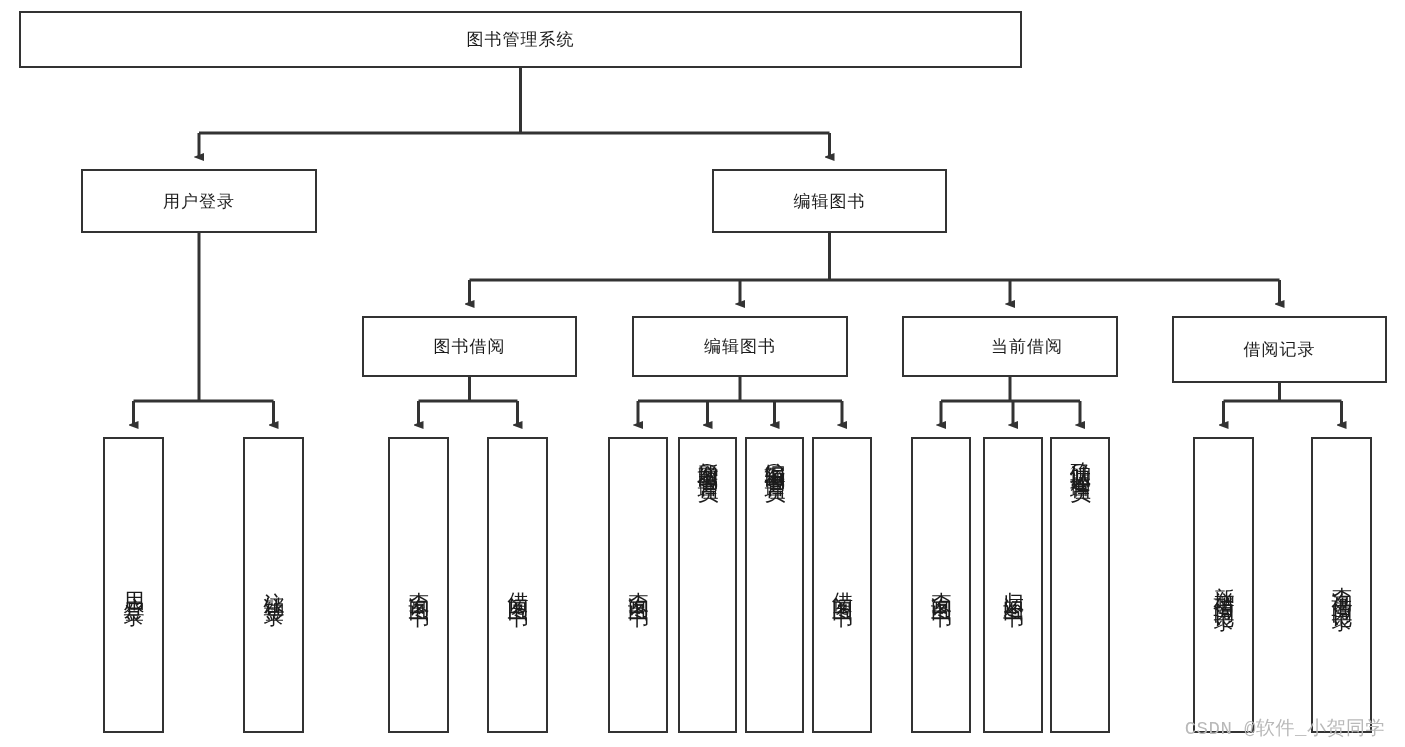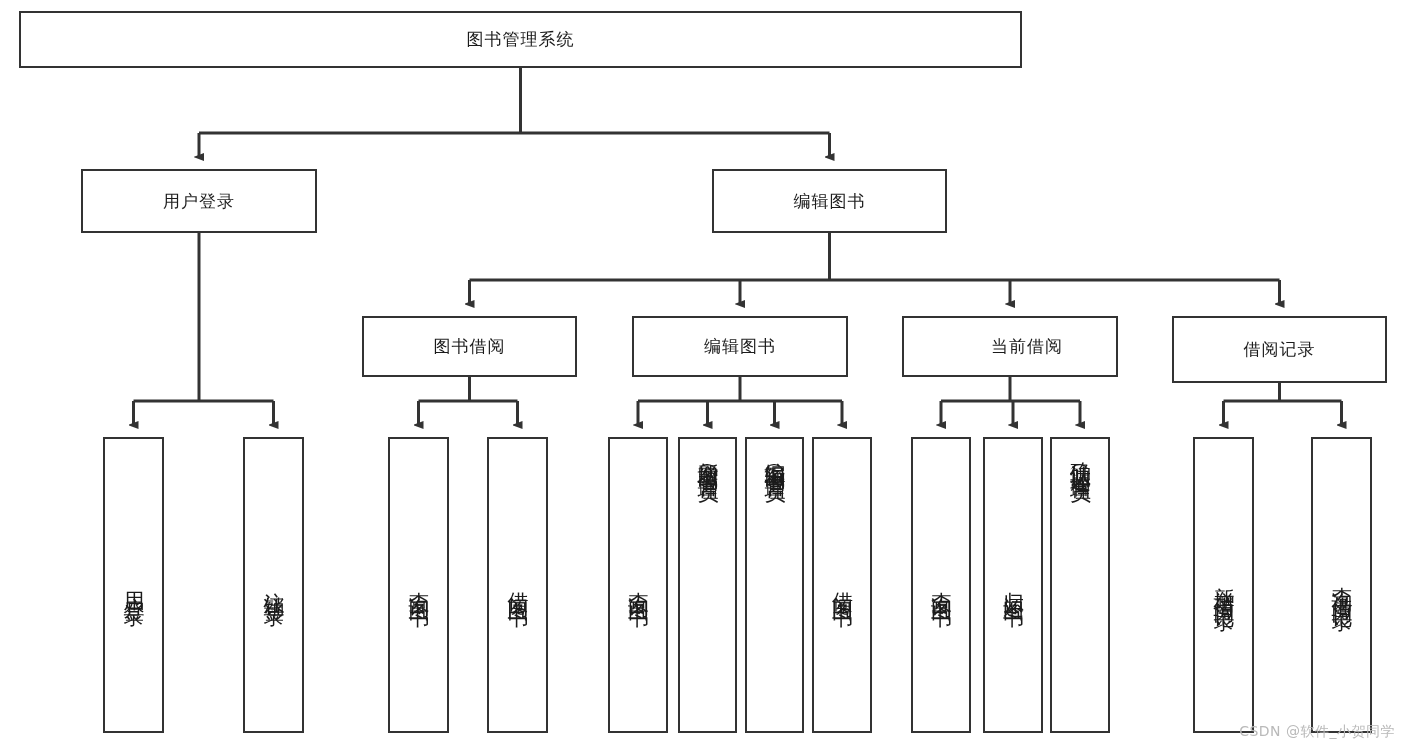--- a/index.html
+++ b/index.html
@@ -59,27 +59,28 @@
   }
   .node-box.leaf.fill .node-label-v {
     letter-spacing: 3px;
   }
   .node-box.leaf.mid {
     align-items: center;
     padding-top: 0;
   }
   #watermark {
     position: absolute;
-    right: 10px;
+    right: 20px;
     bottom: 6px;
-    font-size: 14px;
+    font-size: 19px;
     color: #b9b9b9;
     letter-spacing: 0.5px;
     white-space: nowrap;
     pointer-events: none;
+    font-family: Liberation Mono, monospace;
   }
 </style>
 </head>
 <body>
 
 <div id="diagram-root">
 
   <svg id="tree-svg" viewBox="0 0 1405 747">
     <defs>
       <marker id="arrow" markerWidth="10" markerHeight="10" refX="4" refY="5" orient="auto" markerUnits="userSpaceOnUse">

